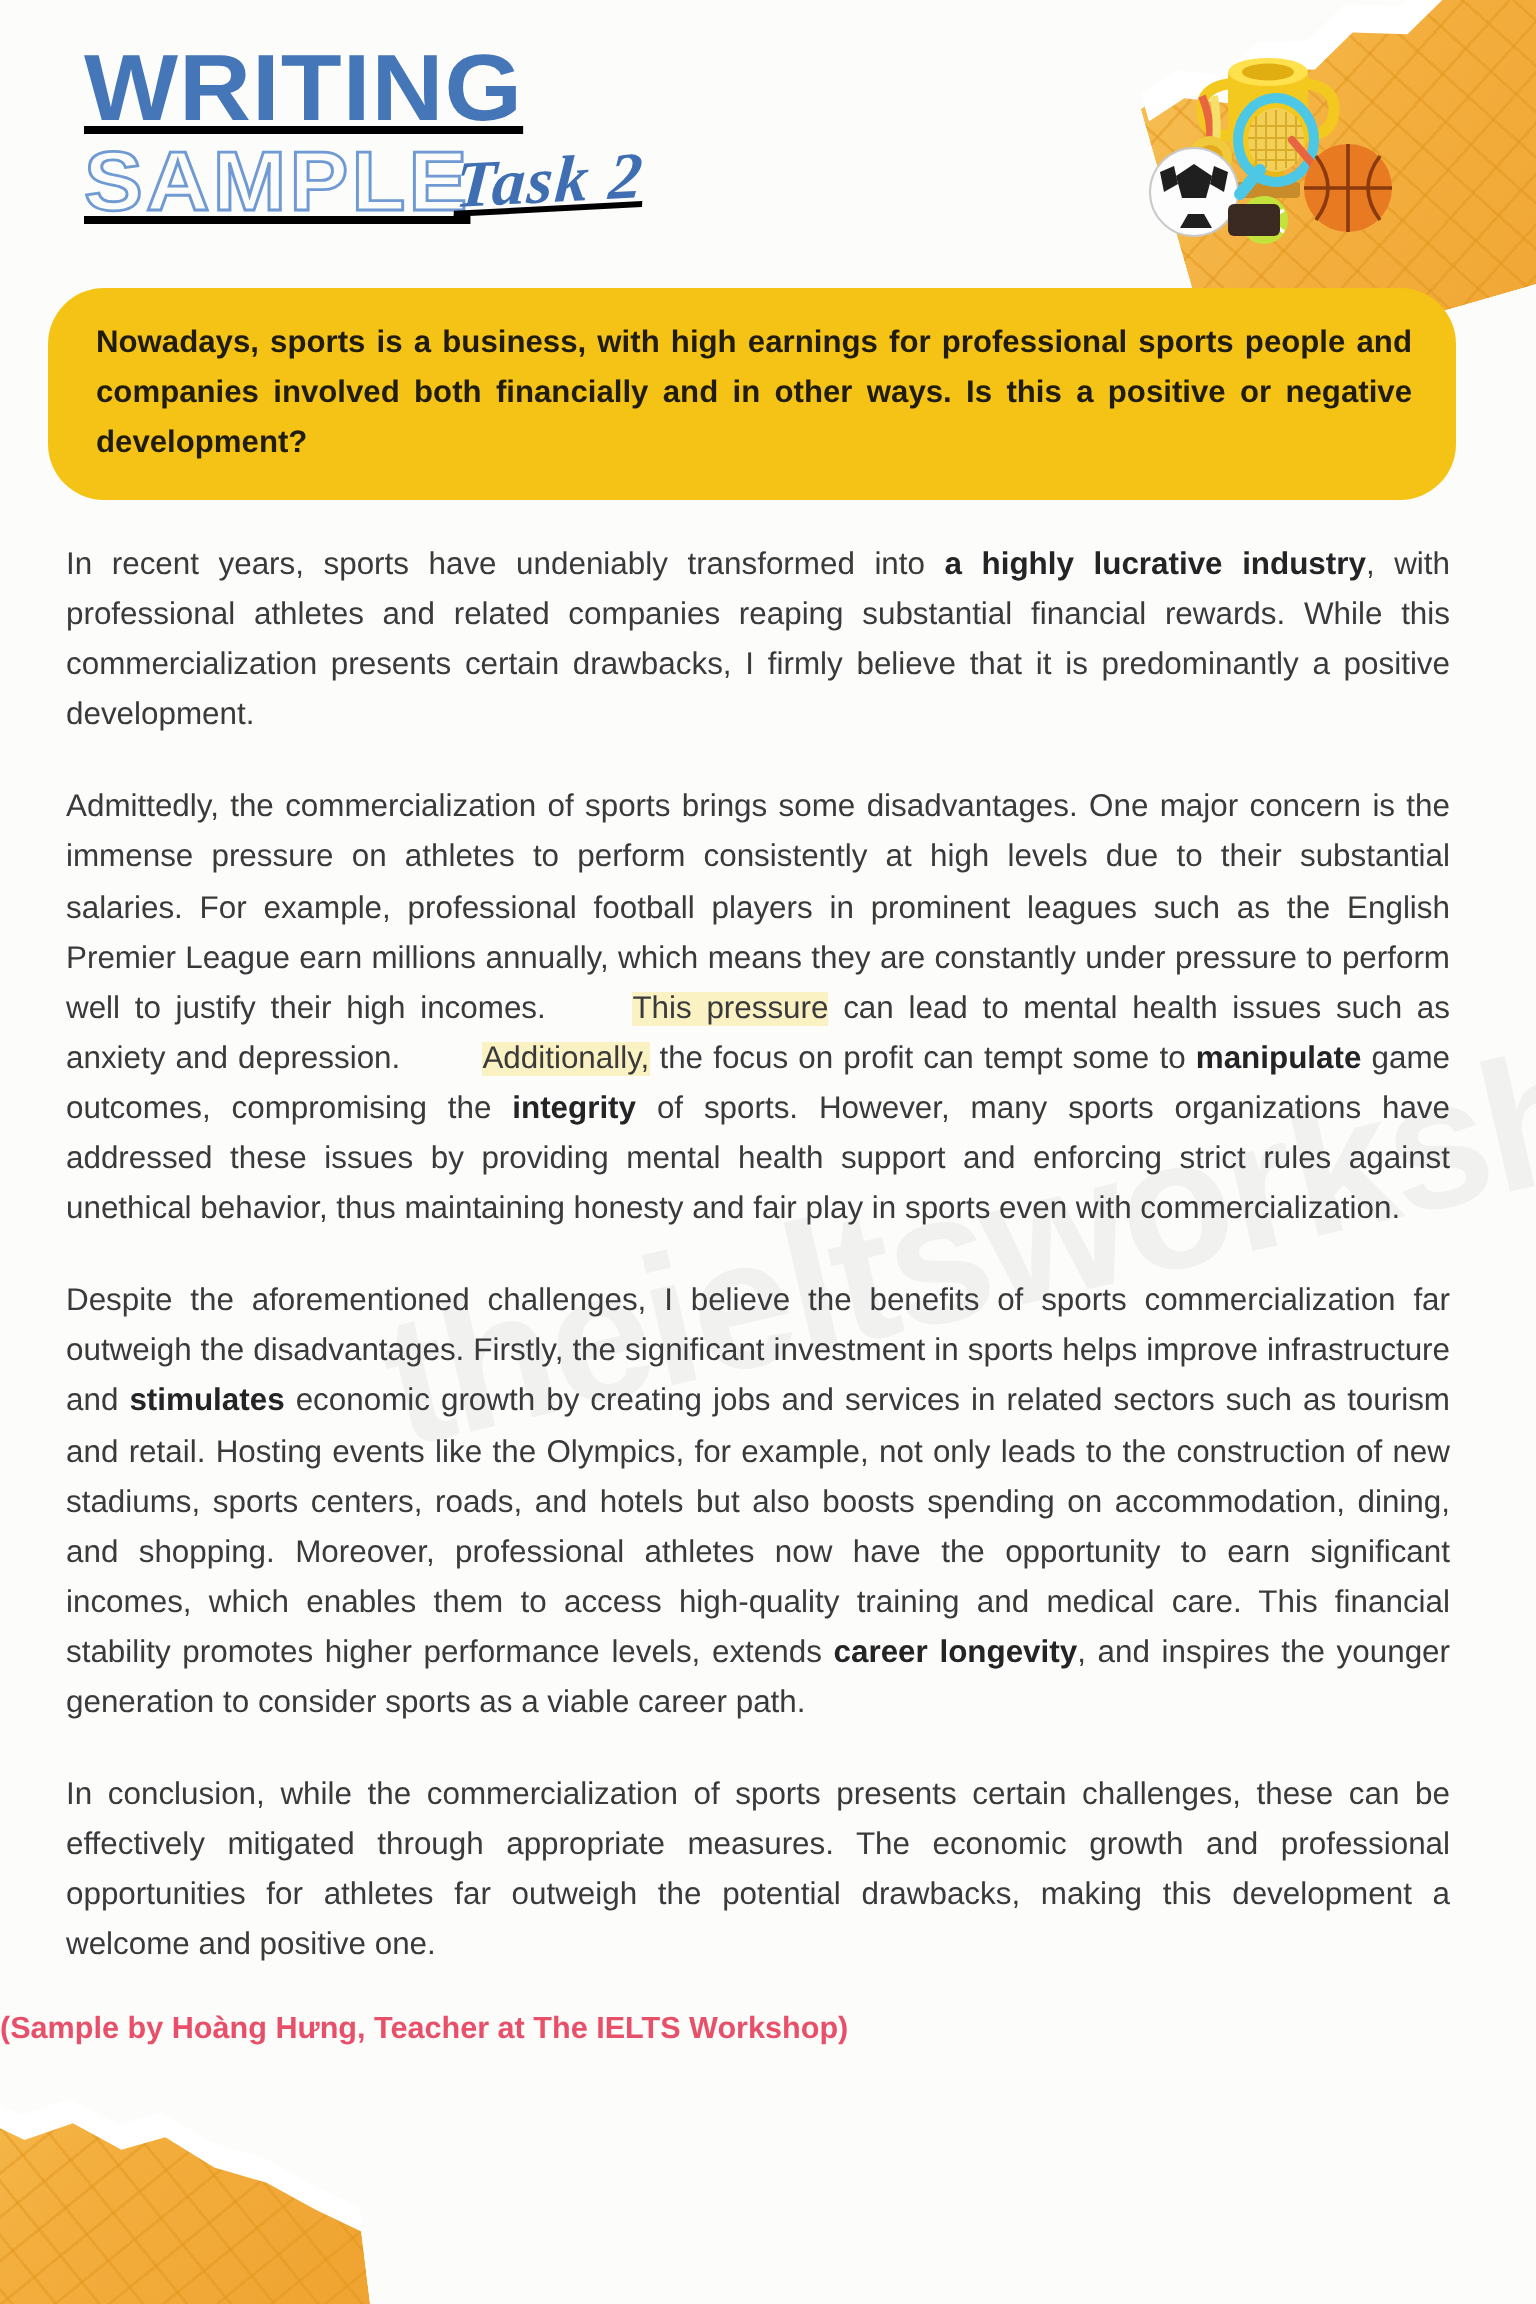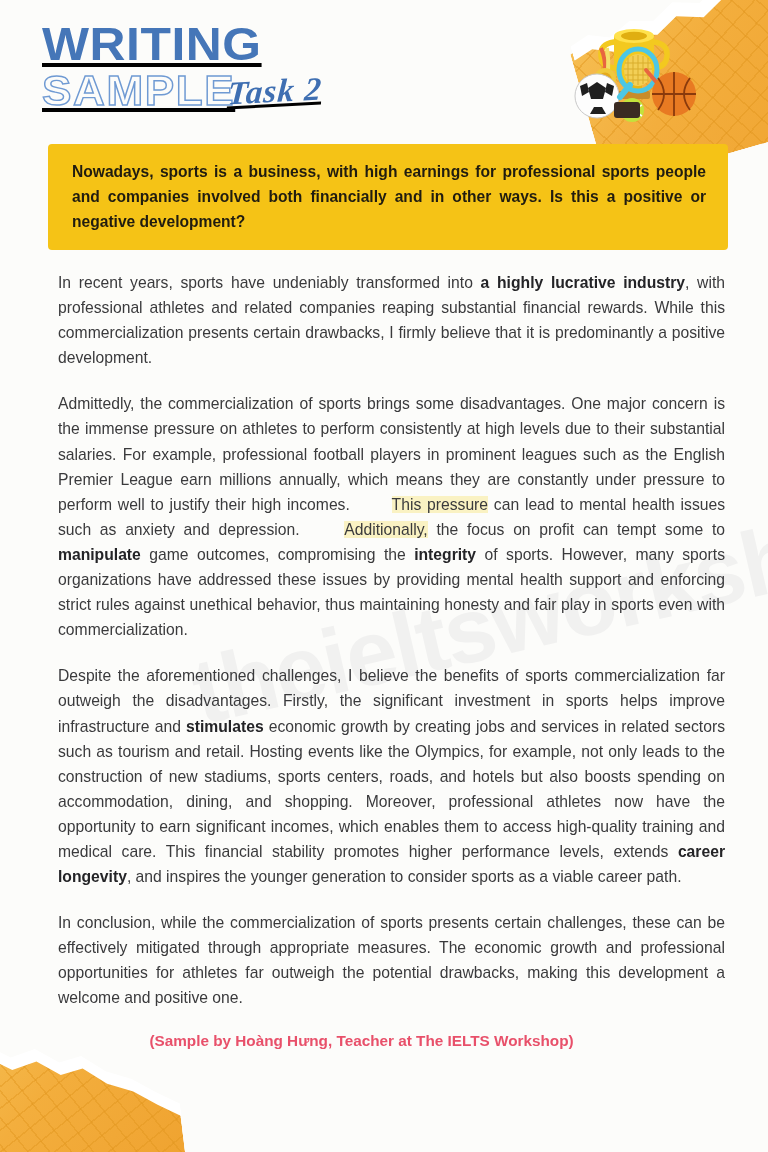--- a/index.html
+++ b/index.html
@@ -123,58 +123,58 @@
     position:absolute;
     right:72px; top:22px;
     width:122px; height:110px;
     z-index:6;
   }
 
   
   #question-box{
     position:relative;
     z-index:5;
-    margin:4px 40px 0 48px;
+    margin:4px 40px 0 24px;
     background:#f5c316;
-    border-radius:4px;
+    border-radius:28px;
     padding:15px 22px 16px 24px;
   }
   #question-text{
     font-size:15.6px;
     line-height:25px;
     font-weight:700;
     color:#201c10;
     text-align:justify;
     font-family:"Liberation Sans", sans-serif;
   }
 
   
   #essay{
     position:relative;
     z-index:4;
-    padding:20px 43px 0 58px;
+    padding:20px 43px 0 33px;
   }
   .para{
     font-size:15.7px;
     line-height:25.1px;
     color:#3a3a3c;
     text-align:justify;
     margin-bottom:21px;
     font-family:"Liberation Sans", sans-serif;
   }
   .para b{ color:#242427; font-weight:700; }
   .hl{ background:rgba(248,228,120,.42);margin-left:36px; }
 
   
   #footer{
     position:relative;
     z-index:6;
     margin-top:8px;
     padding-right:45px;
-    text-align:center;
+    text-align:left;
   }
   #credit{
     font-size:15.3px;
     font-weight:700;
     color:#e8506a;
     font-family:"Liberation Sans", sans-serif;
   }
 </style>
 </head>
 <body>

